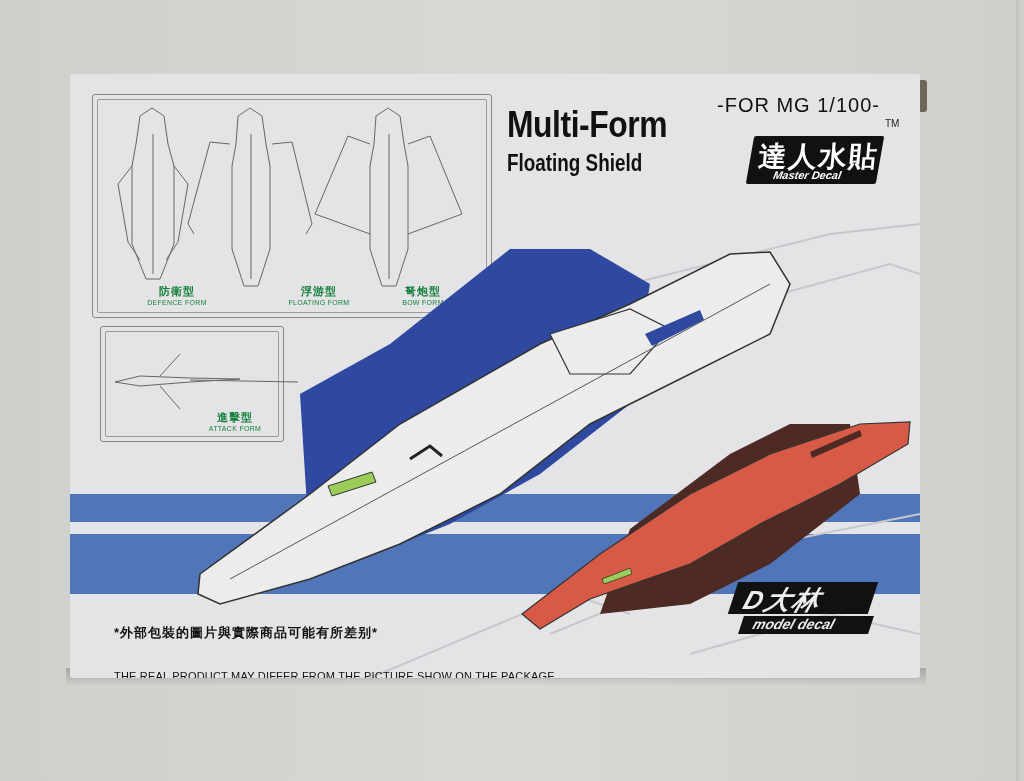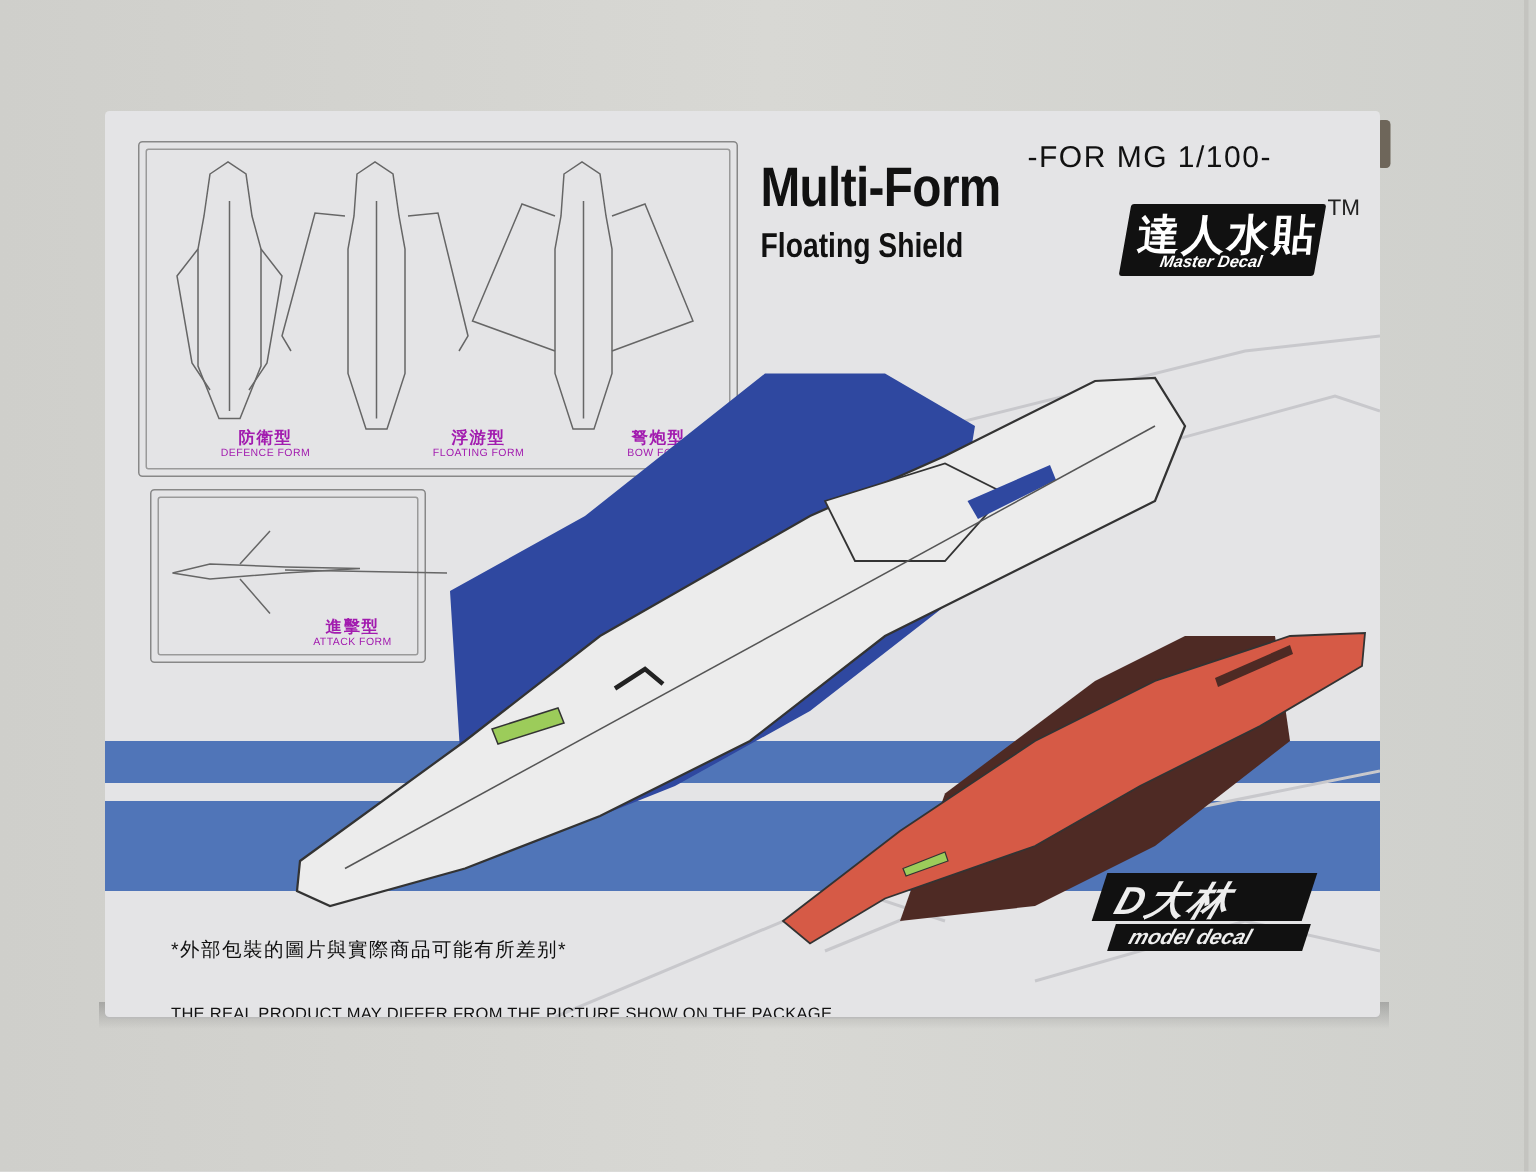--- a/index.html
+++ b/index.html
@@ -7,37 +7,37 @@
   .bg{position:absolute;inset:0;background:linear-gradient(90deg,#cfcfcb 0%,#d8d8d4 50%,#cfd0cc 100%);}
   .shadow{position:absolute;left:66px;top:668px;width:860px;height:18px;background:linear-gradient(180deg,rgba(90,90,90,.35),rgba(90,90,90,0));}
   .tab{position:absolute;left:918px;top:80px;width:9px;height:32px;background:#6e665a;border-radius:3px;}
   .edge{position:absolute;left:1016px;top:0;width:3px;height:781px;background:#c4c4c0;}
   .box{position:absolute;left:70px;top:74px;width:850px;height:604px;background:#e4e4e6;border-radius:3px;overflow:hidden;box-shadow:0 1px 0 #bbb;}
   .stripe{position:absolute;left:0;width:850px;background:#5075b8;}
   .stripe.s1{top:420px;height:28px;}
   .stripe.s2{top:460px;height:60px;}
   .panel{position:absolute;border:1px solid #888;border-radius:3px;}
   .panel::after{content:"";position:absolute;inset:4px;border:1px solid #9a9a9a;border-radius:2px;}
-  .lbl{position:absolute;text-align:center;color:#a21caf;}
+  .lbl{position:absolute;text-align:center;color:#15803d;}
   .lbl .cn{font-size:11px;font-weight:bold;letter-spacing:1px;}
   .lbl .en{font-size:7px;letter-spacing:.3px;}
   .title1{position:absolute;left:437px;top:30px;font-size:37px;font-weight:bold;color:#111;letter-spacing:-0.5px;transform:scaleX(.86);transform-origin:left;}
   .title2{position:absolute;left:437px;top:76px;font-size:23px;font-weight:bold;color:#111;transform:scaleX(.82);transform-origin:left;}
   .title3{position:absolute;left:437px;top:110px;font-size:24px;font-weight:bold;color:#111;letter-spacing:1px;}
-  .formg{position:absolute;left:615px;top:20px;font-size:20px;color:#111;letter-spacing:1px;}
+  .formg{position:absolute;left:647px;top:20px;font-size:20px;color:#111;letter-spacing:1px;}
   .logo1{position:absolute;left:680px;top:62px;width:130px;height:48px;background:#111;transform:skewX(-10deg);border-radius:2px;}
   .logo1 .cn{position:absolute;left:8px;top:2px;font-size:28px;color:#fff;font-weight:bold;letter-spacing:2px;transform:skewX(5deg);}
   .logo1 .en{position:absolute;left:26px;top:33px;font-size:11px;color:#fff;font-style:italic;font-weight:bold;}
-  .tm{position:absolute;left:815px;top:56px;font-size:15px;color:#222;}
+  .tm{position:absolute;left:815px;top:44px;font-size:10px;color:#222;}
   .logo2{position:absolute;left:663px;top:508px;width:150px;height:62px;}
   .logo2 .top{position:absolute;left:0;top:0;width:140px;height:32px;background:#111;transform:skewX(-18deg);}
   .logo2 .top span{position:absolute;left:12px;top:1px;color:#eee;font-size:26px;font-weight:bold;font-style:italic;letter-spacing:2px;}
   .logo2 .bot{position:absolute;left:8px;top:34px;width:130px;height:18px;background:#111;transform:skewX(-18deg);}
   .logo2 .bot span{position:absolute;left:12px;top:0;color:#eee;font-size:14px;font-style:italic;font-weight:bold;}
-  .disc1{position:absolute;left:44px;top:550px;font-size:13px;font-weight:normal;color:#111;letter-spacing:1px;}
+  .disc1{position:absolute;left:44px;top:550px;font-size:13px;font-weight:bold;color:#111;letter-spacing:1px;}
   .disc2{position:absolute;left:44px;top:596px;font-size:11px;color:#111;letter-spacing:.2px;}
   svg{position:absolute;left:0;top:0;}
 </style>
 </head>
 <body>
 
 <div class="bg"></div>
 <div class="edge"></div>
 <div class="shadow"></div>
 <div class="tab"></div>
@@ -84,21 +84,21 @@
   </svg>
 
   <div class="lbl" style="left:62px;top:210px;width:90px;">
     <div class="cn">防衛型</div>
     <div class="en">DEFENCE FORM</div>
   </div>
   <div class="lbl" style="left:204px;top:210px;width:90px;">
     <div class="cn">浮游型</div>
     <div class="en">FLOATING FORM</div>
   </div>
-  <div class="lbl" style="left:324px;top:210px;width:90px;text-align:center;">
+  <div class="lbl" style="left:308px;top:210px;width:90px;text-align:center;">
     <div class="cn">弩炮型</div>
     <div class="en">BOW FORM</div>
   </div>
   <div class="lbl" style="left:120px;top:336px;width:90px;">
     <div class="cn">進擊型</div>
     <div class="en">ATTACK FORM</div>
   </div>
 
   <div class="title1">Multi-Form</div>
   <div class="title2">Floating Shield</div>

